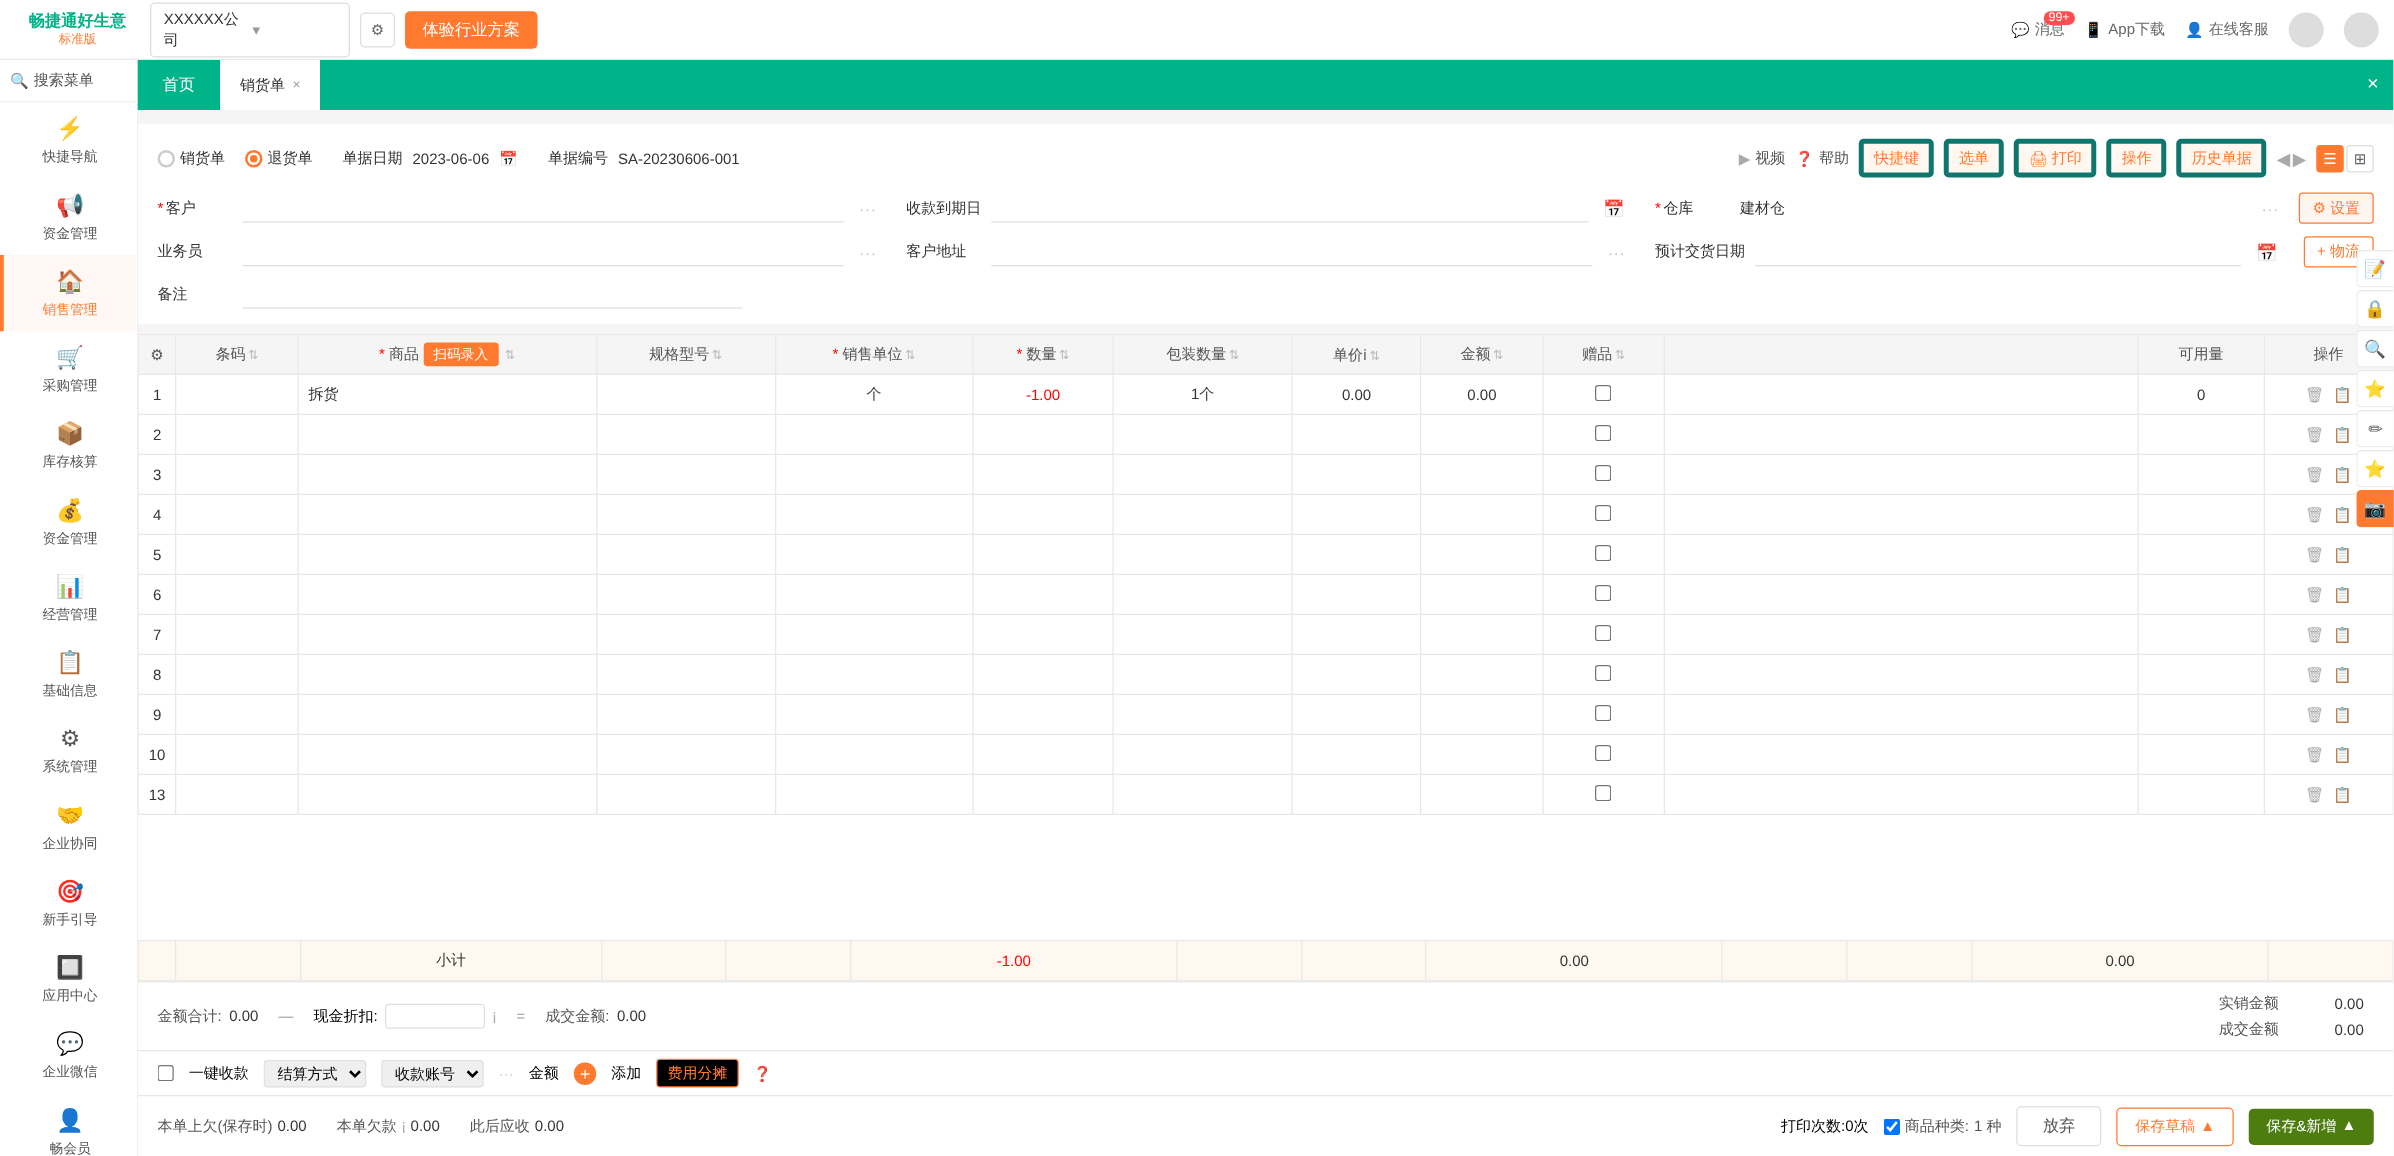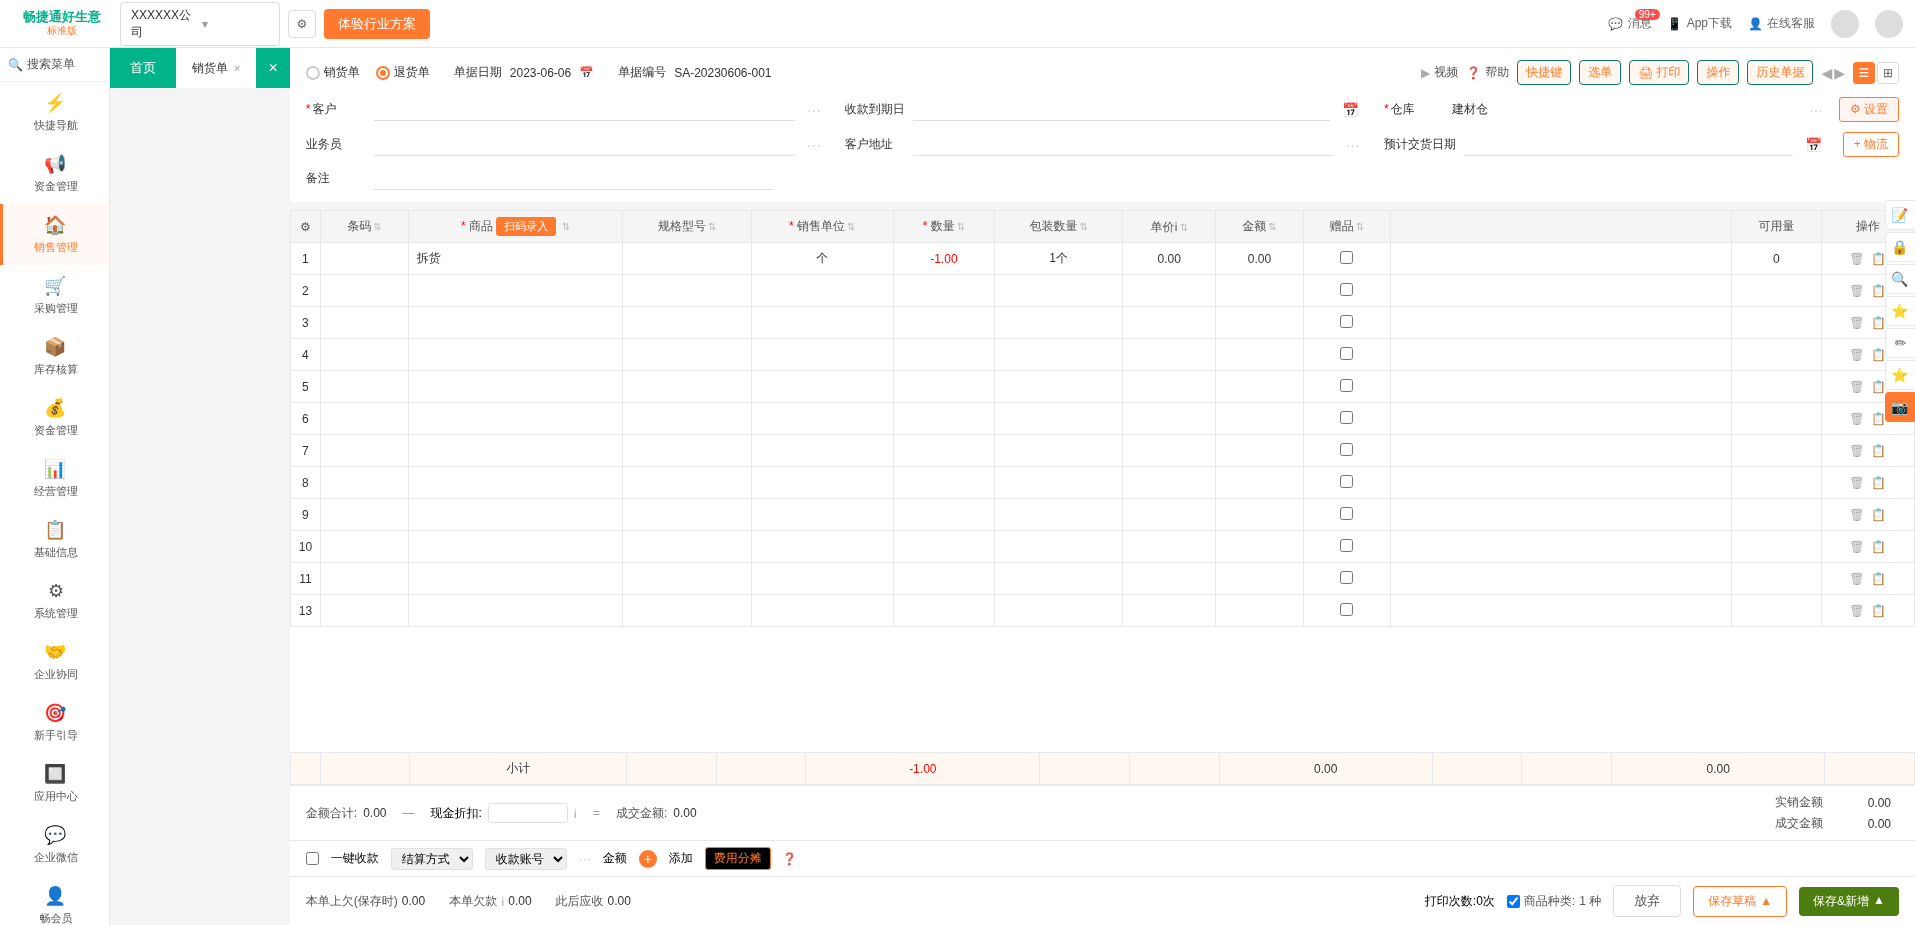--- a/index.html
+++ b/index.html
@@ -117,22 +117,23 @@
     .sidebar-search {
       padding: 8px;
       display: flex; align-items: center; gap: 4px;
       color: #555; cursor: pointer; border-bottom: 1px solid #f0f0f0;
     }
 
     
     .content-area {
       flex: 1;
       display: flex;
-      flex-direction: row;
+      flex-direction: column;
       overflow: hidden;
+      gap: 11px;
     }
 
     
     .tab-bar {
       background: #00b388;
       display: flex;
       align-items: center;
       height: 40px;
       flex-shrink: 0;
     }
@@ -200,21 +201,21 @@
       display: flex; align-items: center; gap: 8px;
     }
     .header-action-btn {
       display: flex; align-items: center; gap: 4px;
       color: #555; cursor: pointer; font-size: 12px;
     }
     .header-action-btn .icon { color: #aaa; }
     .icon-btn-orange {
       background: #fff7f0;
       color: #ff7a2f;
-      border: 1px solid #0f766e;
+      border: 4px solid #0f766e;
       border-radius: 4px;
       padding: 3px 8px;
       cursor: pointer;
       font-size: 12px;
       display: flex; align-items: center; gap: 3px;
     }
     .nav-arrows { display: flex; gap: 2px; }
     .nav-arrow { color: #aaa; cursor: pointer; font-size: 14px; }
     .view-btns { display: flex; gap: 2px; }
     .view-btn {
@@ -881,38 +882,20 @@
       <td></td>
       <td><input type="checkbox" style=""></td>
       <td></td>
       <td></td>
       <td>
         <span style="cursor:pointer;color:#aaa;margin-right:4px;">🗑</span>
         <span style="cursor:pointer;color:#aaa;">📋</span>
       </td>
     </tr>
                 <tr>
-      <td>11</td>
-      <td></td>
-      <td style="text-align:left;"></td>
-      <td></td>
-      <td></td>
-      <td></td>
-      <td></td>
-      <td></td>
-      <td></td>
-      <td><input type="checkbox" style=""></td>
-      <td></td>
-      <td></td>
-      <td>
-        <span style="cursor:pointer;color:#aaa;margin-right:4px;">🗑</span>
-        <span style="cursor:pointer;color:#aaa;">📋</span>
-      </td>
-    </tr>
-                <tr>
       <td>13</td>
       <td></td>
       <td style="text-align:left;"></td>
       <td></td>
       <td></td>
       <td></td>
       <td></td>
       <td></td>
       <td></td>
       <td><input type="checkbox" style=""></td>

